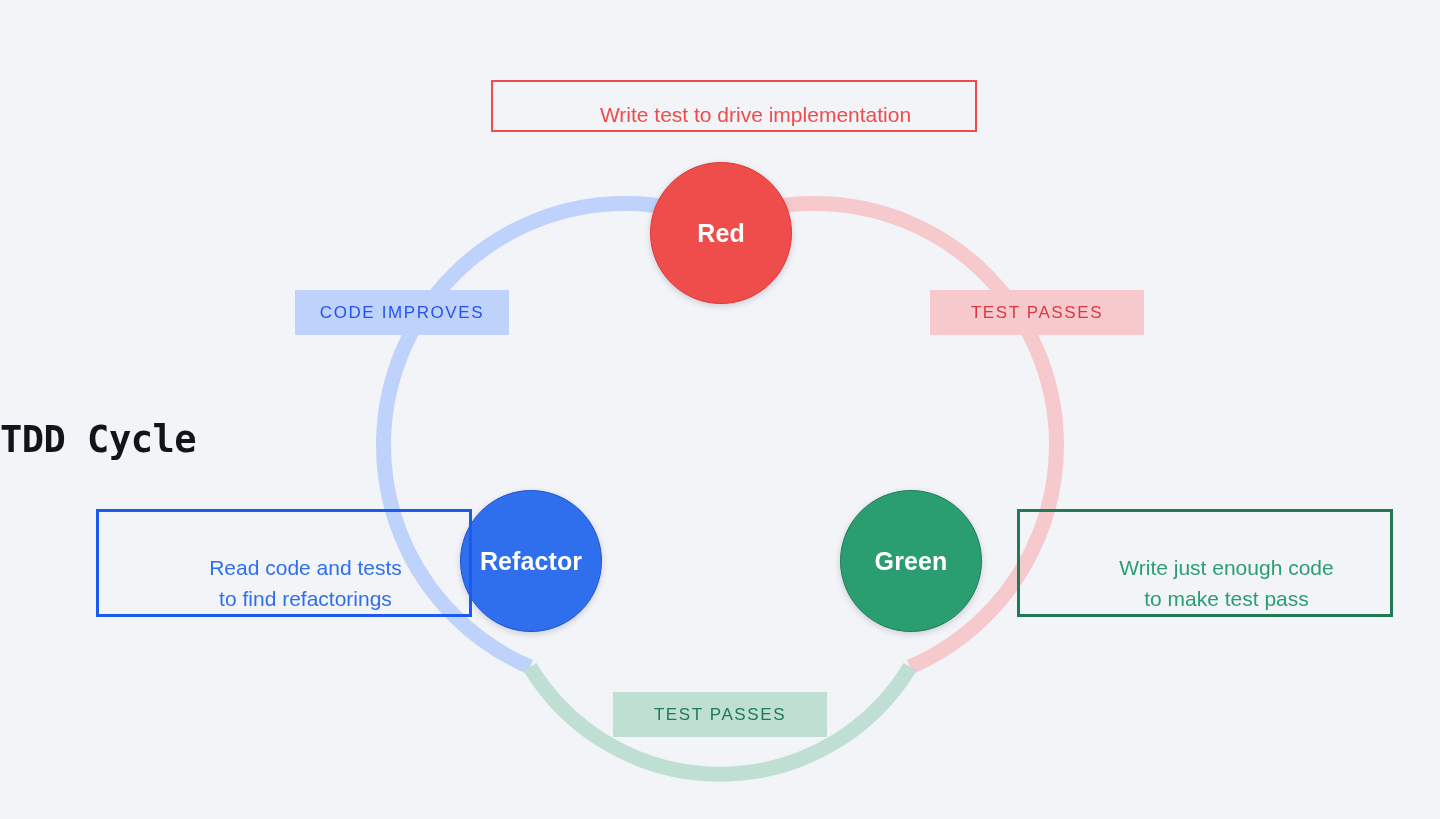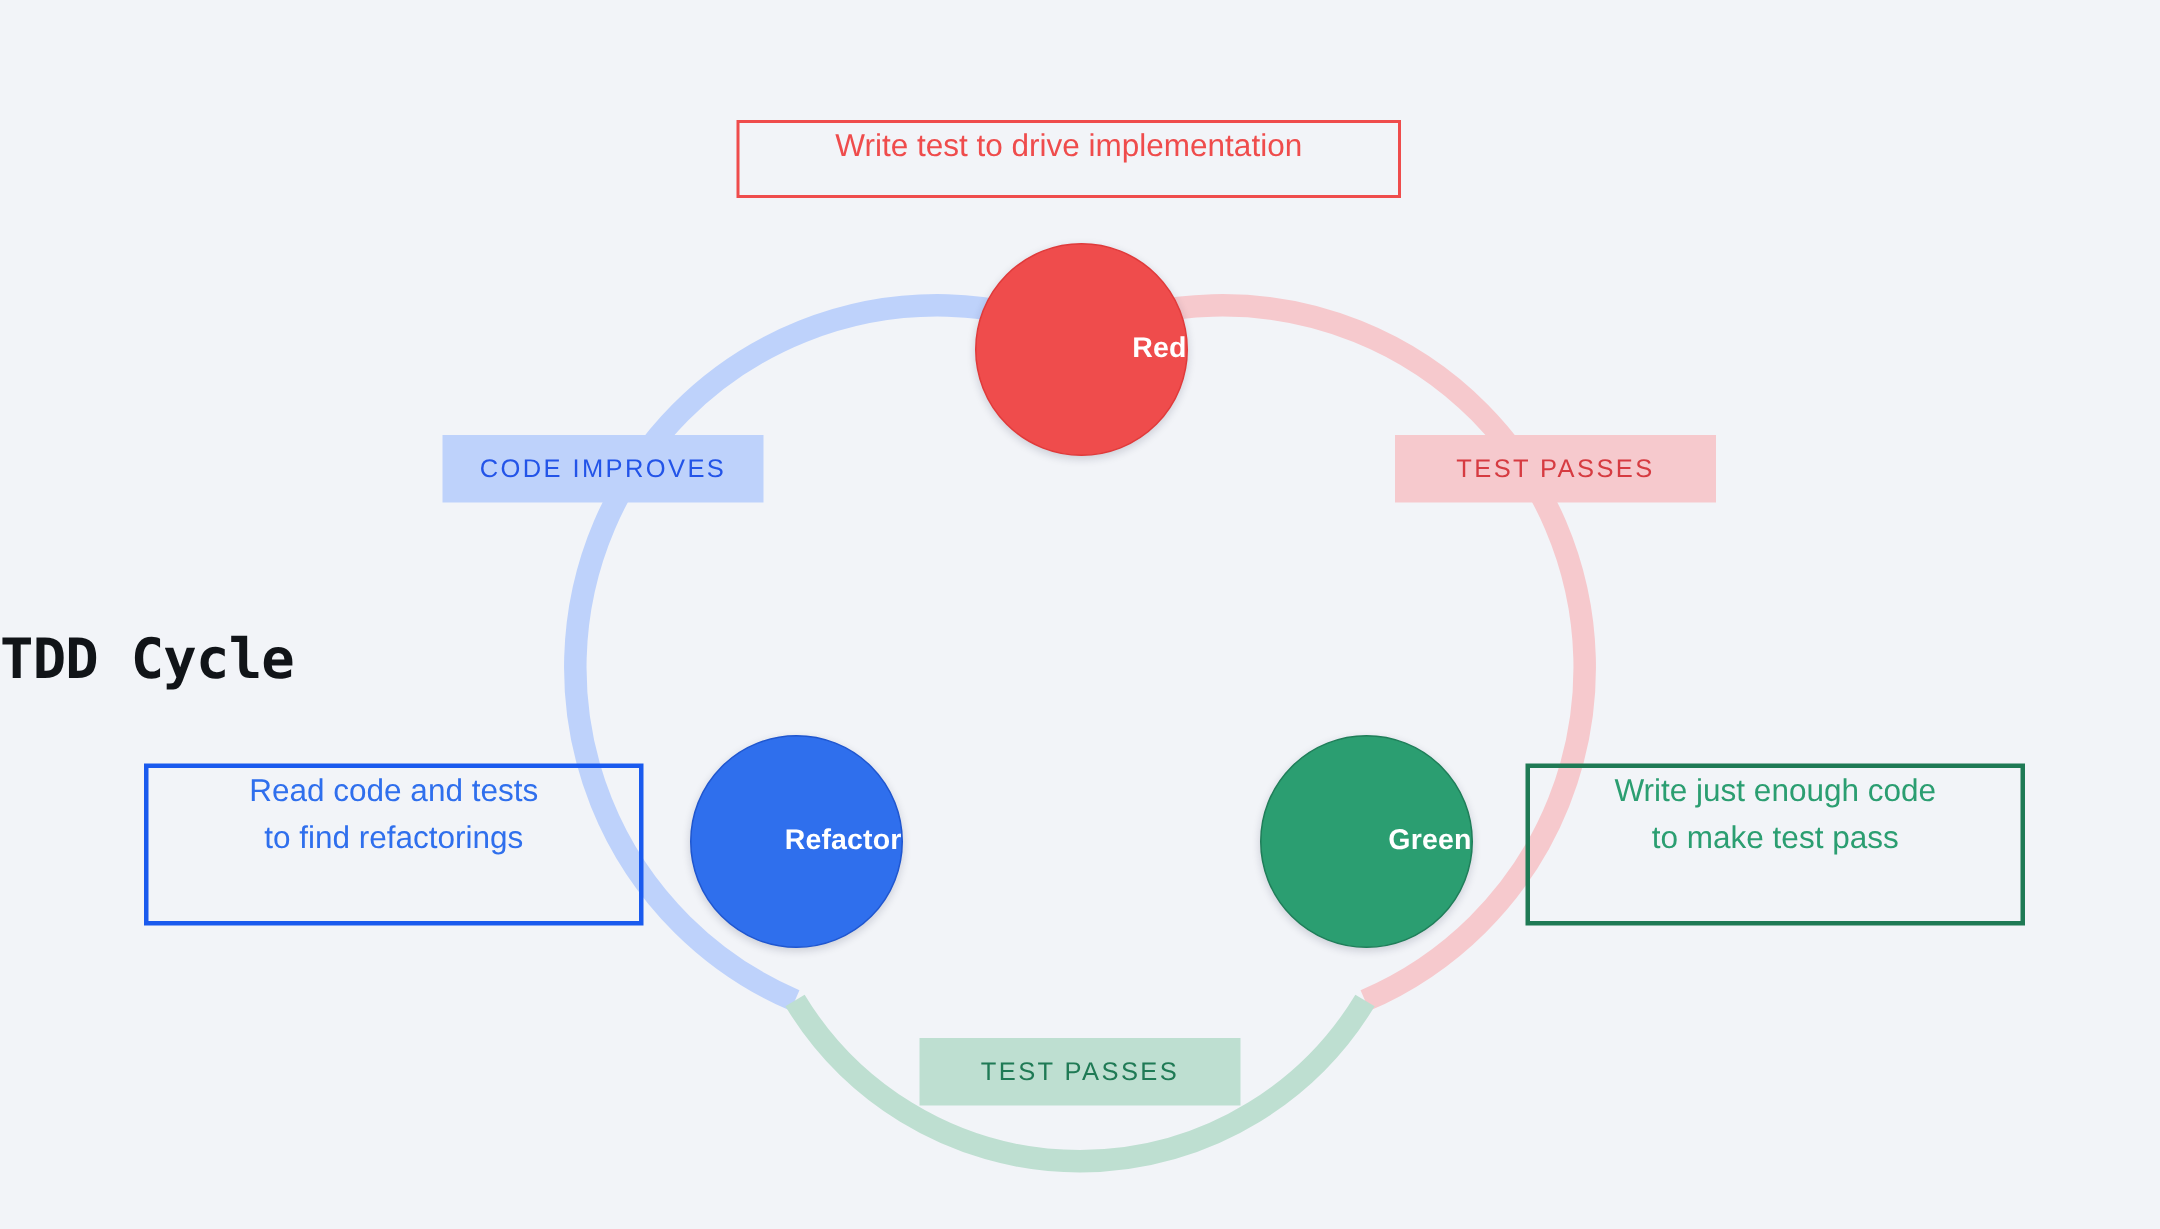--- a/index.html
+++ b/index.html
@@ -29,23 +29,23 @@
   }
 
   
   .node {
     position: absolute;
     width: 140px;
     height: 140px;
     border-radius: 50%;
     display: flex;
     align-items: center;
-    justify-content: flex-end;
+    justify-content: center;
     color: #ffffff;
-    font-size: 19px;
+    font-size: 25px;
     font-weight: 700;
     letter-spacing: 0.1px;
     box-shadow: 0 2px 6px rgba(20, 30, 60, 0.18);
   }
   .node-red {
     left: 650px;
     top: 162px;
     background: #ef4c4c;
     border: 1px solid #e03a3a;
   }
@@ -107,26 +107,27 @@
     top: 692px;
     width: 214px;
     background: #bedfd1;
     color: #1f7a55;
   }
 
   
   .desc {
     position: absolute;
     display: flex;
-    align-items: flex-start;
+    align-items: flex-end;
     justify-content: center;
     text-align: center;
     font-size: 21px;
     line-height: 31px;
     background: transparent;
+    padding-left: 43px;
   }
   .desc-top {
     left: 491px;
     top: 80px;
     width: 439px;
     height: 48px;
     border: 2px solid #ef4c4c;
     color: #ef4c4c;
   }
   .desc-left {

